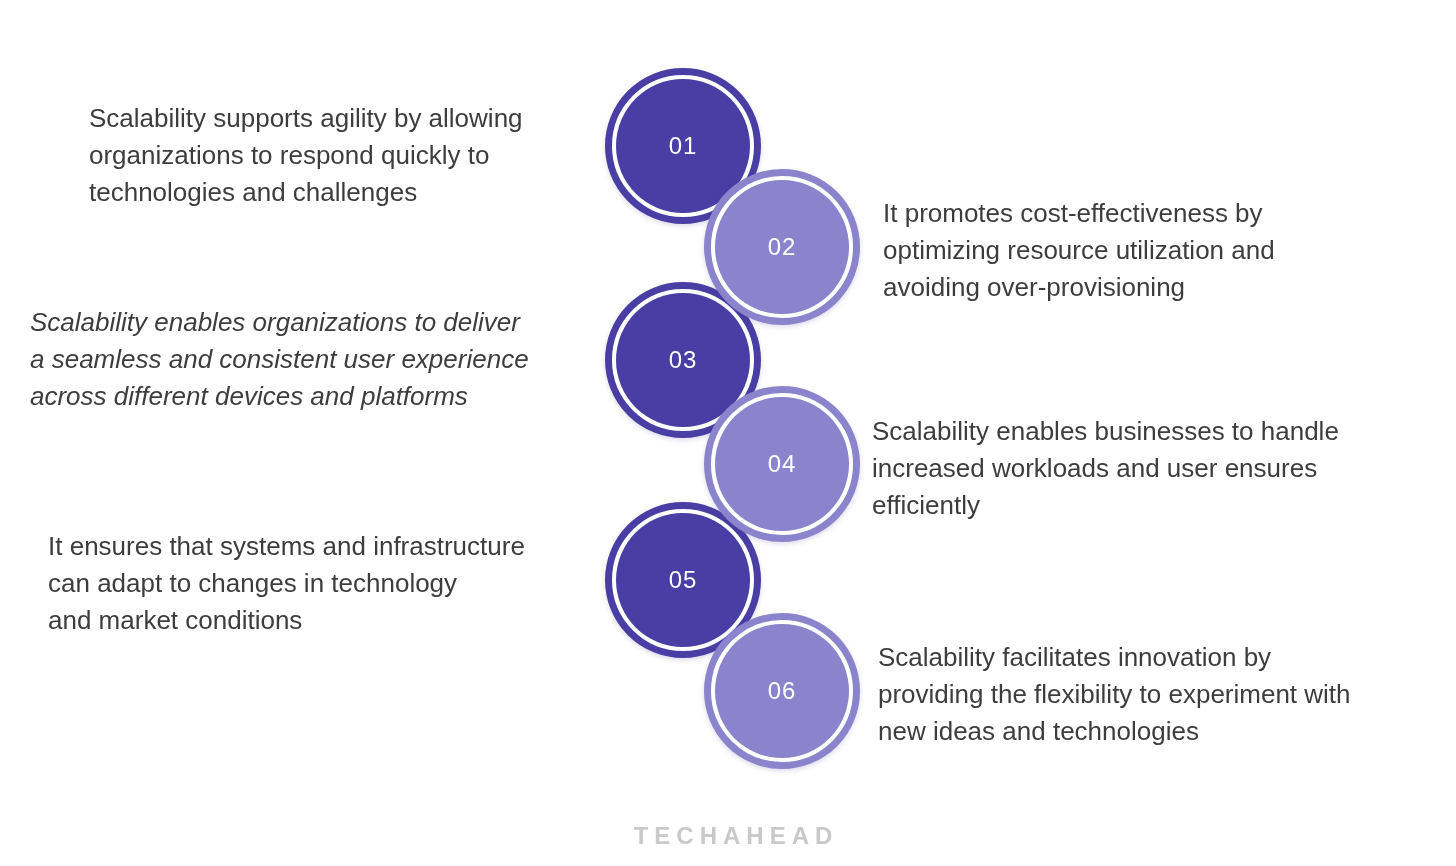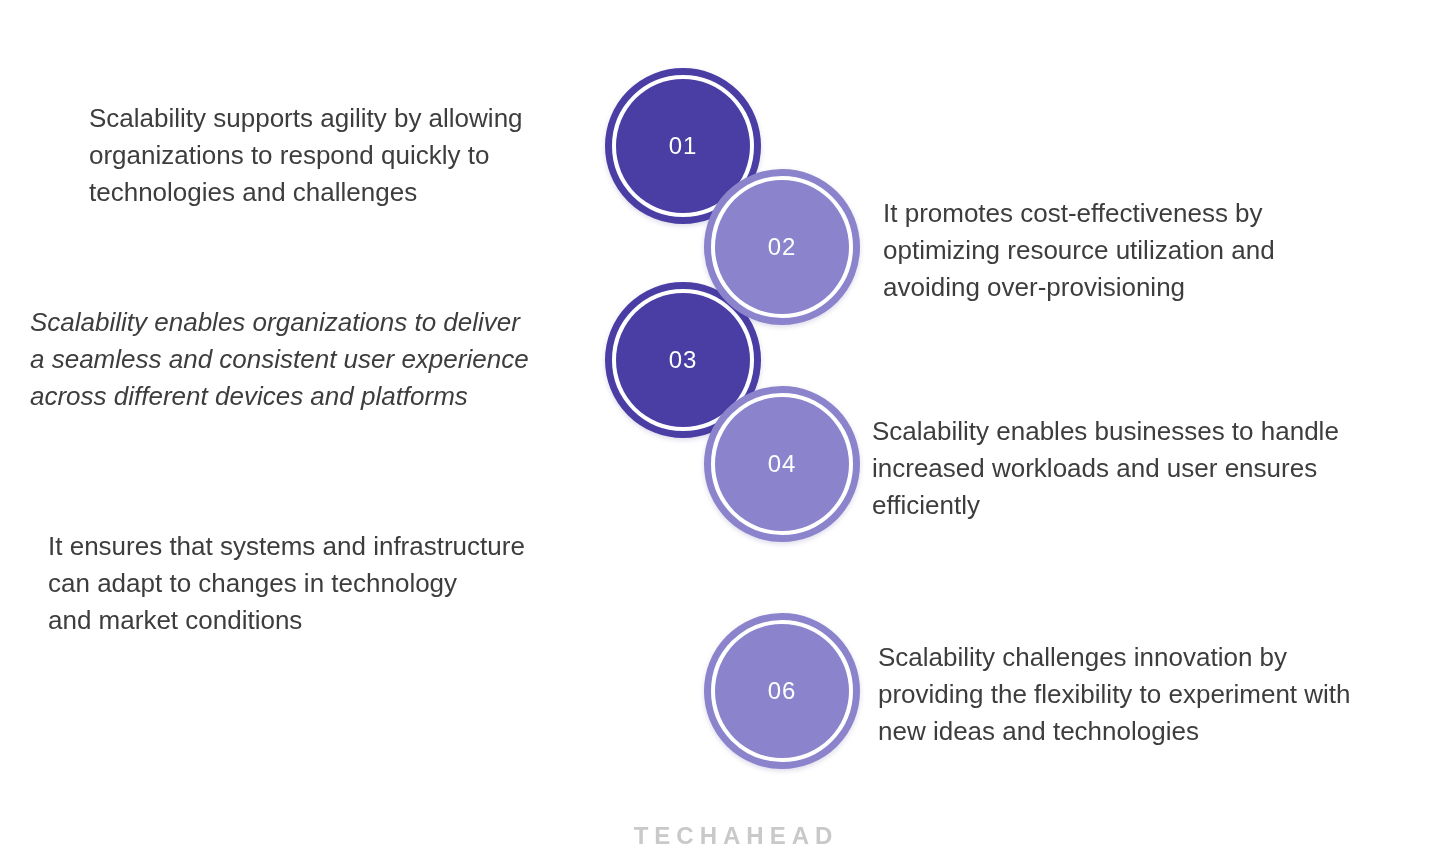--- a/index.html
+++ b/index.html
@@ -113,32 +113,37 @@
     <div class="inner">
         <span>04</span>
       </div>
   </div>
   <div class="step-text" id="text-4">
     <span class="line">Scalability enables businesses to handle</span>
     <span class="line">increased workloads and user ensures</span>
     <span class="line">efficiently</span>
   </div>
 
+  <div class="circle dark" id="circle-5">
+    <div class="inner">
+        <span>05</span>
+      </div>
+  </div>
   <div class="step-text" id="text-5">
     <span class="line">It ensures that systems and infrastructure</span>
     <span class="line">can adapt to changes in technology</span>
     <span class="line">and market conditions</span>
   </div>
 
   <div class="circle light" id="circle-6">
     <div class="inner">
         <span>06</span>
       </div>
   </div>
   <div class="step-text" id="text-6">
-    <span class="line">Scalability challenges innovation by</span>
+    <span class="line">Scalability facilitates innovation by</span>
     <span class="line">providing the flexibility to experiment with</span>
     <span class="line">new ideas and technologies</span>
   </div>
 
   <div class="logo">TECHAHEAD</div>
 
 </div>
 
 </body></html>

